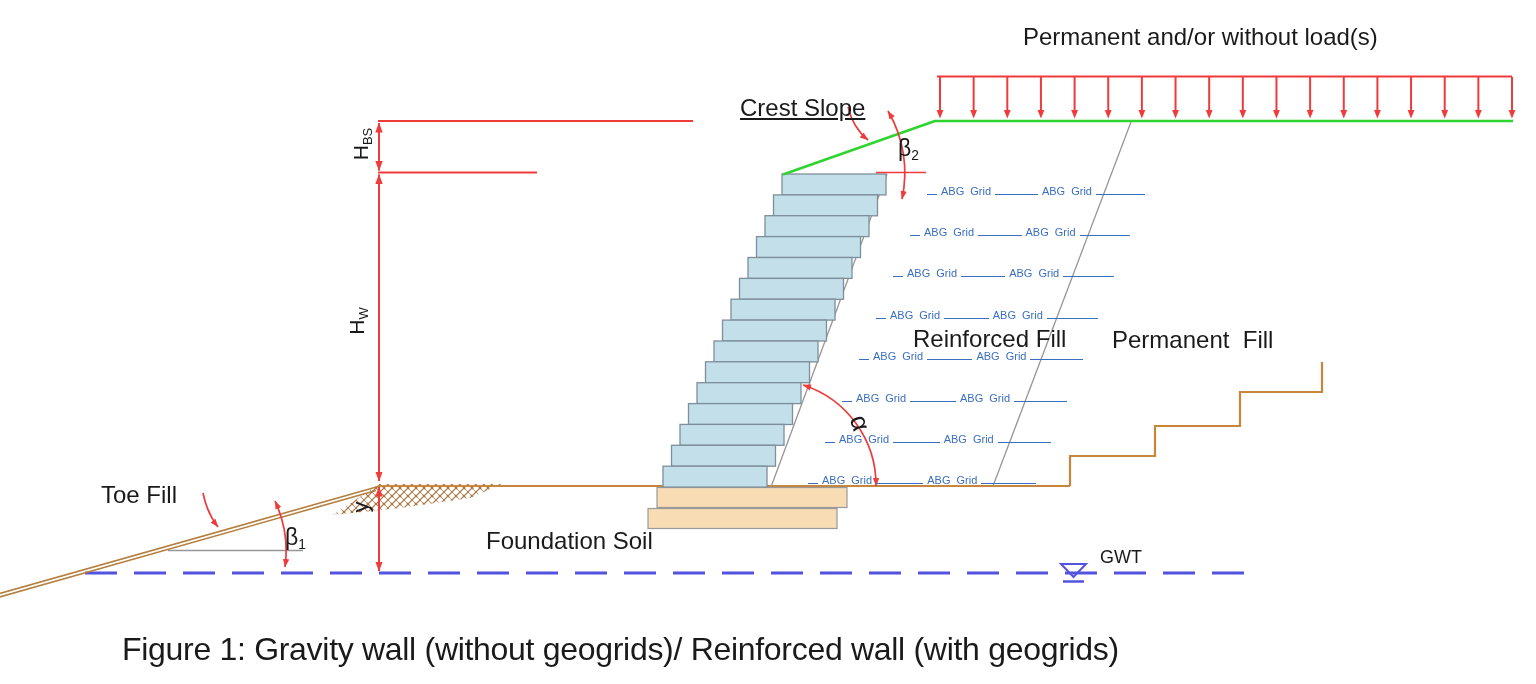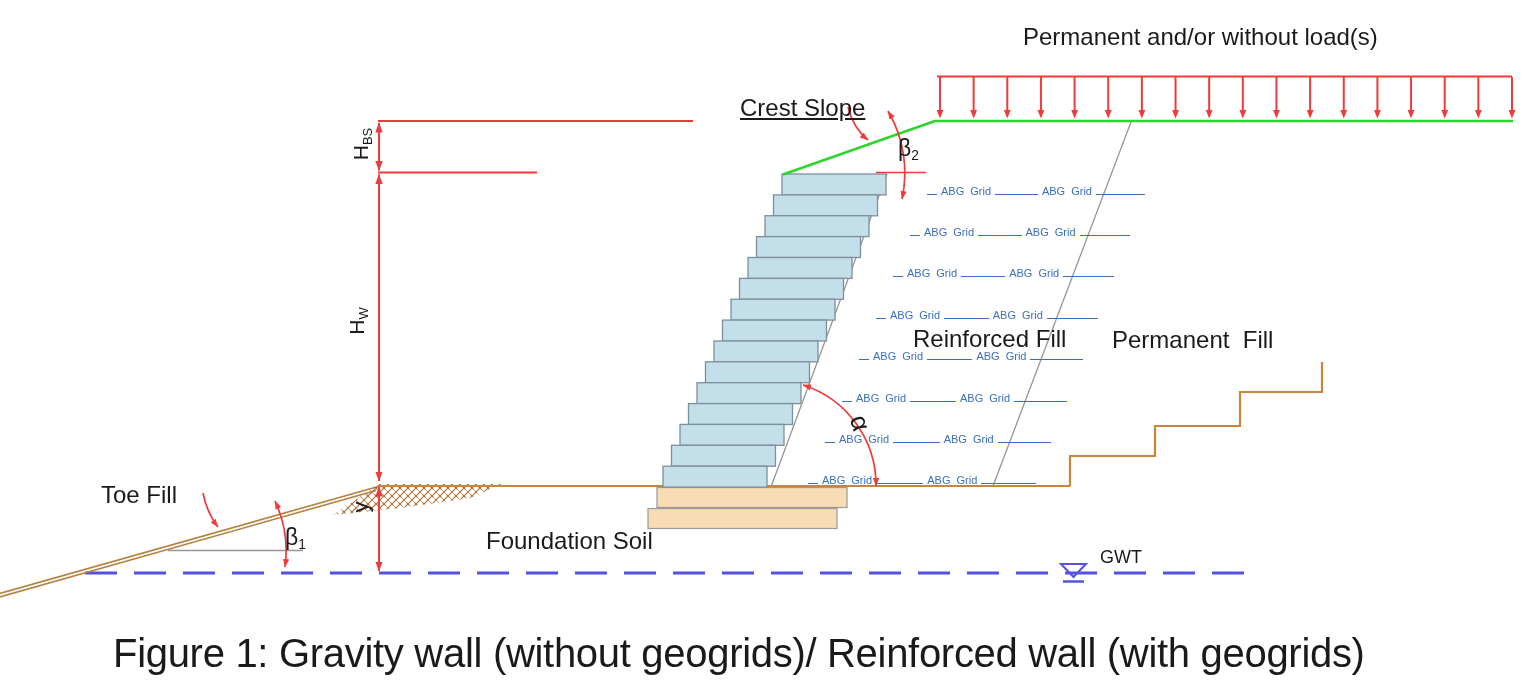--- a/index.html
+++ b/index.html
@@ -21,21 +21,21 @@
   .found{fill:var(--foundfill);stroke:#9a9a9a;stroke-width:1.2}
   .arrfill{fill:var(--red)}
   .lab{position:absolute;font-size:24px;color:var(--ink);white-space:pre;line-height:1.05;}
   .lab .sub{font-size:0.6em;vertical-align:-0.28em;}
   .vlabel{position:absolute;font-size:21px;color:var(--ink);white-space:nowrap;
           transform:translate(-50%,-50%) rotate(-90deg);}
   .vlabel .sub{font-size:0.62em;vertical-align:-0.28em;}
   .alpha{position:absolute;font-size:26px;color:var(--ink);
          transform:translate(-50%,-50%) rotate(72deg);}
   .greek{font-size:23px;}
-  .title{position:absolute;font-size:40px;color:var(--ink);letter-spacing:-0.3px;white-space:pre;}
+  .title{position:absolute;font-size:32px;color:var(--ink);letter-spacing:-0.3px;white-space:pre;margin-left:9px;}
   .gridrow{position:absolute;display:flex;align-items:flex-end;height:15px;padding-left:41px;}
   .gseg{border-bottom:1.4px solid var(--grid);height:4px;}
   .gseg.s0{width:10px}.gseg.f1{flex:1}.gseg.f2{flex:1.15}
   .glab{font-size:11px;color:var(--grid);line-height:12px;padding:0 4px;word-spacing:3px;
         transform:translateY(2px);white-space:nowrap;}
 </style>
 </head>
 <body>
 
 <div class="canvas">

